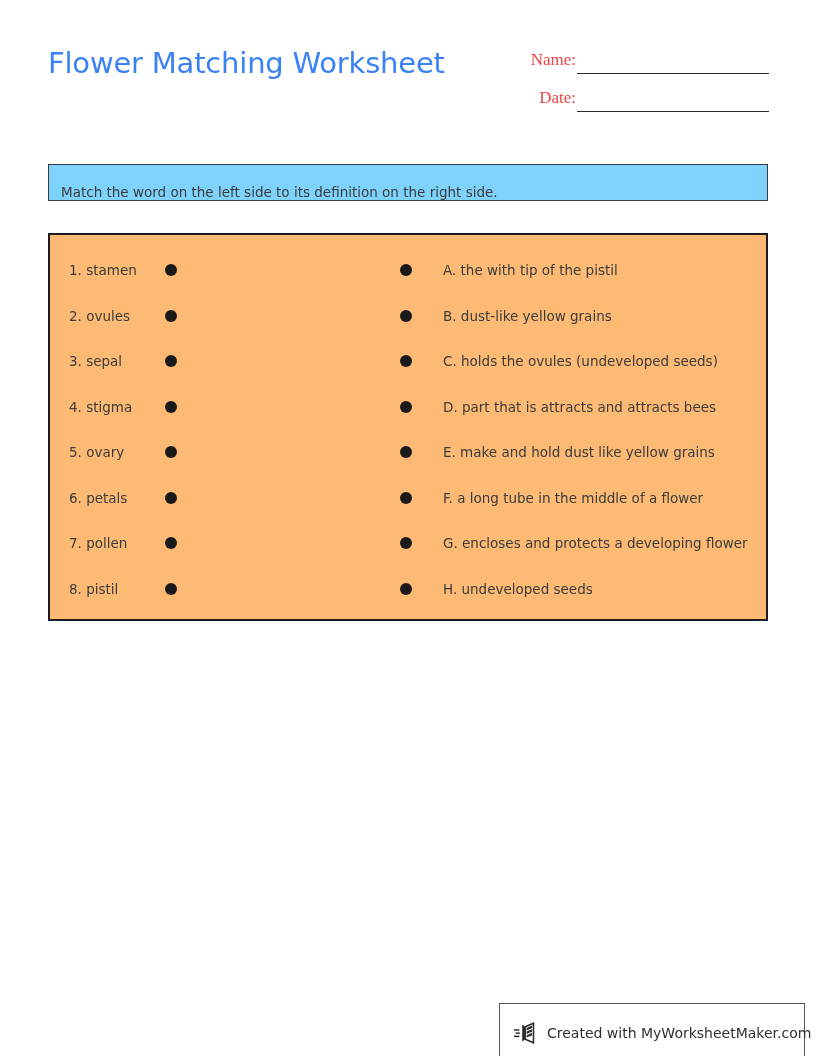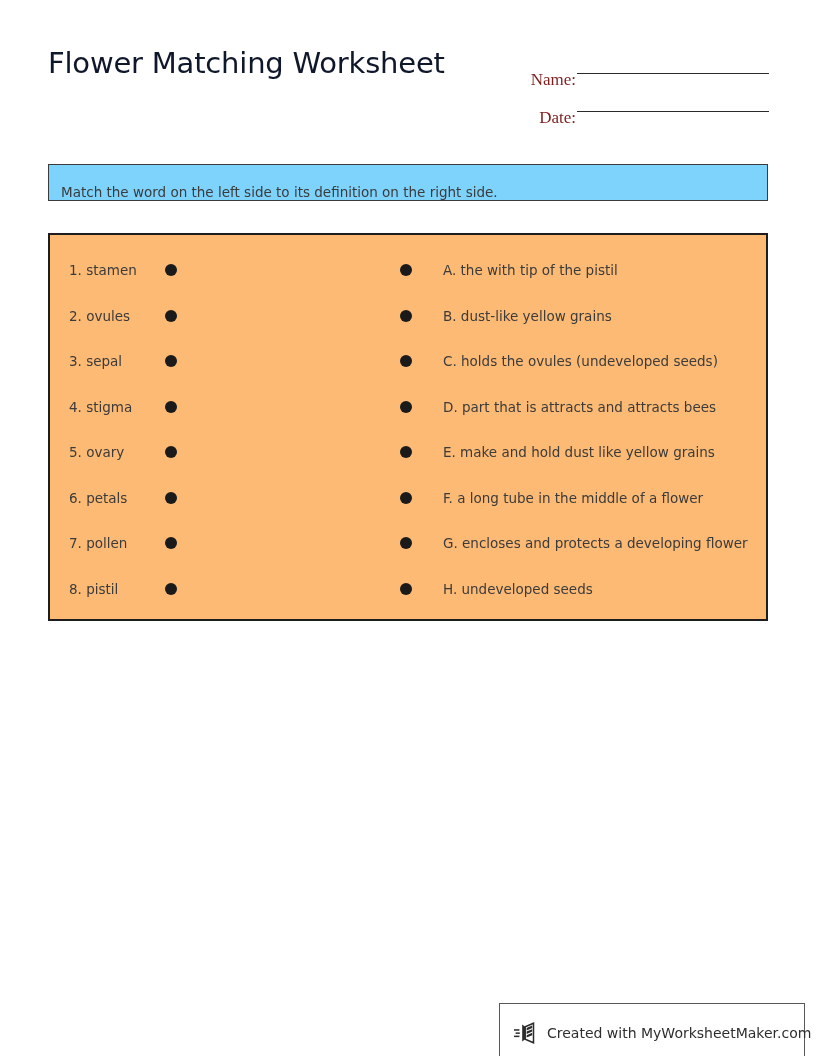--- a/index.html
+++ b/index.html
@@ -25,42 +25,41 @@
     height: 140px;
   }
   .worksheet-title {
     position: absolute;
     left: 48px;
     top: 46px;
     font-family: "DejaVu Sans", sans-serif;
     font-size: 29px;
     font-weight: 400;
     letter-spacing: -0.2px;
-    color: #0f172a;
+    color: #3b82f6;
     white-space: nowrap;
   }
   .namedate {
     position: absolute;
     left: 496px;
     top: 48px;
     width: 276px;
   }
   .nd-row {
     position: relative;
     height: 38px;
   }
   .nd-label {
     position: absolute;
     right: 196px;
     top: 2px;
     font-family: "Liberation Serif", serif;
     font-size: 17px;
-    color: #7f1d1d;
-    white-space: nowrap;
-    margin-top: 20px;
+    color: #ef4444;
+    white-space: nowrap;
   }
   .nd-line {
     position: absolute;
     left: 81px;
     top: 25px;
     width: 192px;
     height: 0;
     border-bottom: 1.4px solid #2b2b2b;
   }
 

